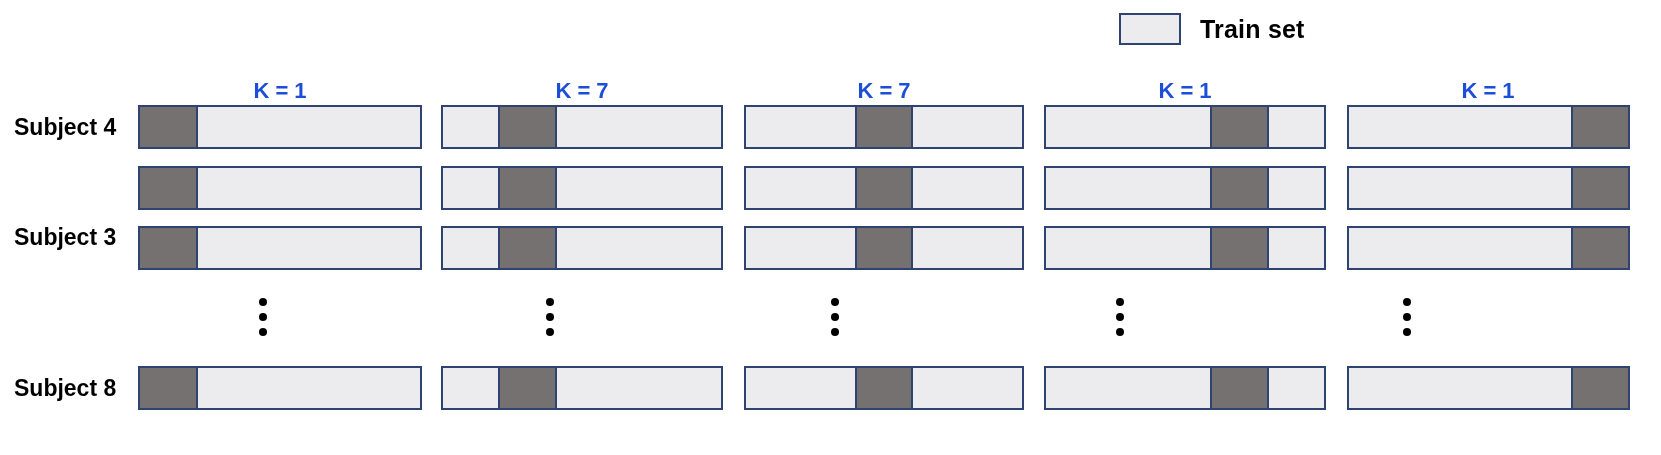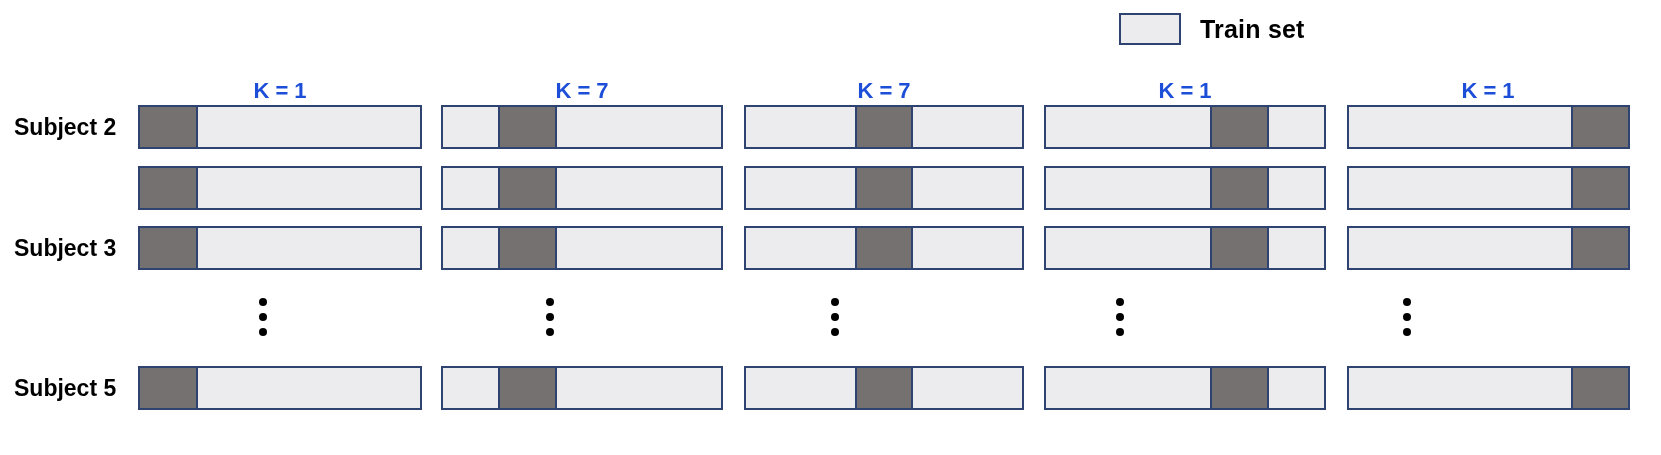--- a/index.html
+++ b/index.html
@@ -125,23 +125,23 @@
 </div>
 
 <div id="diagram">
 
   <div class="col-header" style="left:280px">K = 1</div>
   <div class="col-header" style="left:582px">K = 7</div>
   <div class="col-header" style="left:884px">K = 7</div>
   <div class="col-header" style="left:1185px">K = 1</div>
   <div class="col-header" style="left:1488px">K = 1</div>
 
-  <div class="row-label" style="top:114px">Subject 2</div>
-  <div class="row-label" style="top:235px">Subject 3</div>
-  <div class="row-label" style="top:375px">Subject 5</div>
+  <div class="row-label" style="top:114px">Subject 4</div>
+  <div class="row-label" style="top:224px">Subject 3</div>
+  <div class="row-label" style="top:375px">Subject 8</div>
 
   <div id="bars-layer">
       <div class="fold-bar" style="left: 138px; top: 105px; width: 284px;">
         <div class="seg test divider-right" style="flex: 1 1 0px;"></div>
         <div class="seg train" style="flex: 1 1 0px;"></div>
         <div class="seg train" style="flex: 1 1 0px;"></div>
         <div class="seg train" style="flex: 1 1 0px;"></div>
         <div class="seg train" style="flex: 1 1 0px;"></div>
       </div>
       <div class="fold-bar" style="left: 441px; top: 105px; width: 282px;">

